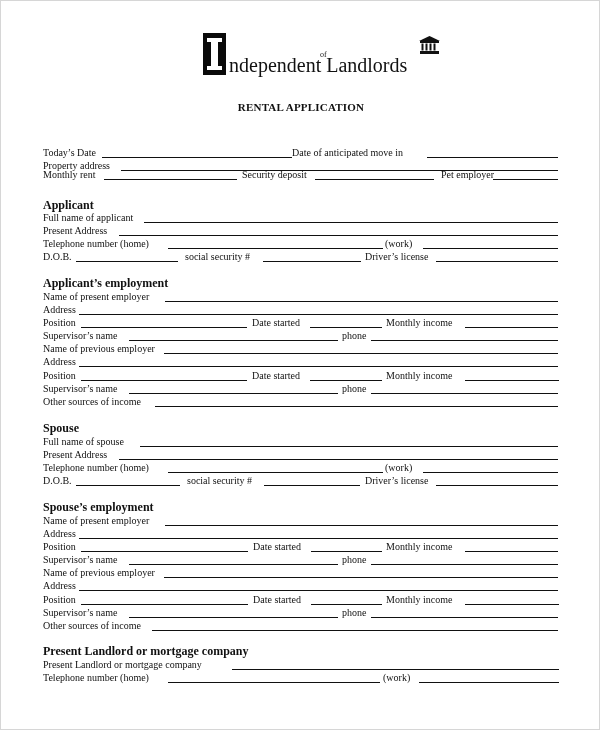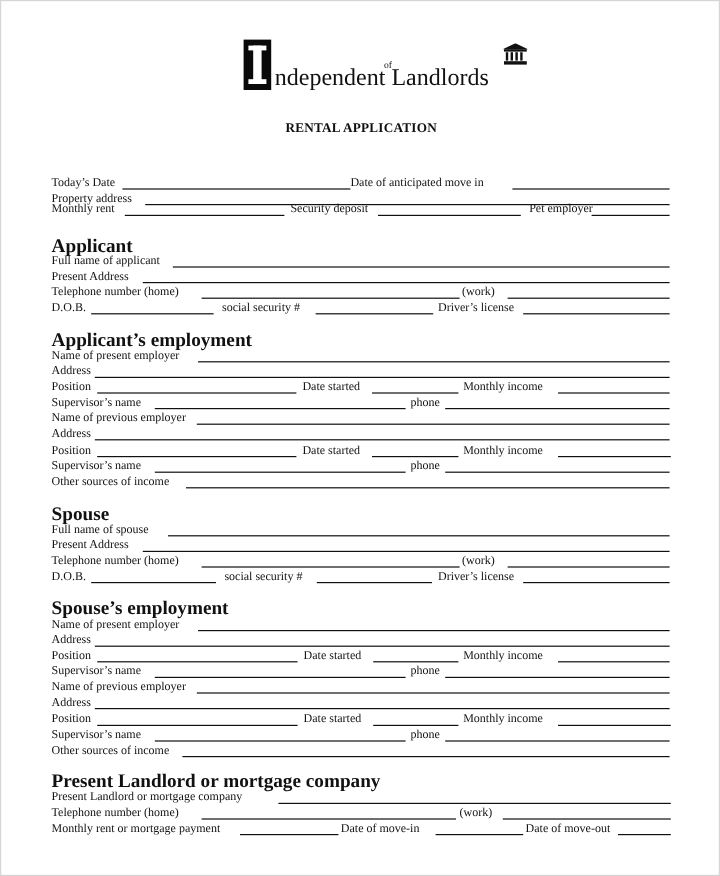--- a/index.html
+++ b/index.html
@@ -18,21 +18,21 @@
   .logo-line2 { position: absolute; left: 26px; top: 21px; font-size: 20px; white-space: nowrap; letter-spacing: 0px; text-align: right; }
   .logo-building { position: absolute; left: 216px; top: 3px; width: 21px; height: 18px; }
 
   .title { position: absolute; left: 0; width: 600px; top: 100px; text-align: center;
            font-size: 11px; font-weight: bold; letter-spacing: 0.2px; }
 
   
   .row { position: absolute; left: 42px; width: 516px; height: 13px; font-size: 10px; line-height: 13px; white-space: nowrap; }
   .lbl { position: absolute; top: 0; }
   .ln  { position: absolute; top: 11px; height: 0; border-top: 1px solid #111; }
-  .hdr { position: absolute; left: 42px; font-size: 16px; font-weight: bold; line-height: 13px; white-space: nowrap; }
+  .hdr { position: absolute; left: 42px; font-size: 12px; font-weight: bold; line-height: 13px; white-space: nowrap; }
 </style>
 </head>
 <body>
 
 <div class="page">
 
   <div class="logo">
     <div class="logo-block"></div>
     <div class="logo-of">of</div>
     <div class="logo-line2">ndependent Landlords</div>
@@ -220,22 +220,14 @@
   <div class="row" style="top:657px">
     <span class="lbl" style="left:0">Present Landlord or mortgage company</span>
     <span class="ln" style="left:189px;width:327px"></span>
   </div>
   <div class="row" style="top:670px">
     <span class="lbl" style="left:0">Telephone number (home)</span>
     <span class="ln" style="left:125px;width:212px"></span>
     <span class="lbl" style="left:340px">(work)</span>
     <span class="ln" style="left:376px;width:140px"></span>
   </div>
-  <div class="row" style="top:683px">
-    <span class="lbl" style="left:0">Monthly rent or mortgage payment</span>
-    <span class="ln" style="left:157px;width:82px"></span>
-    <span class="lbl" style="left:241px">Date of move-in</span>
-    <span class="ln" style="left:320px;width:73px"></span>
-    <span class="lbl" style="left:395px">Date of move-out</span>
-    <span class="ln" style="left:472px;width:44px"></span>
-  </div>
 
 </div>
 
 </body></html>

